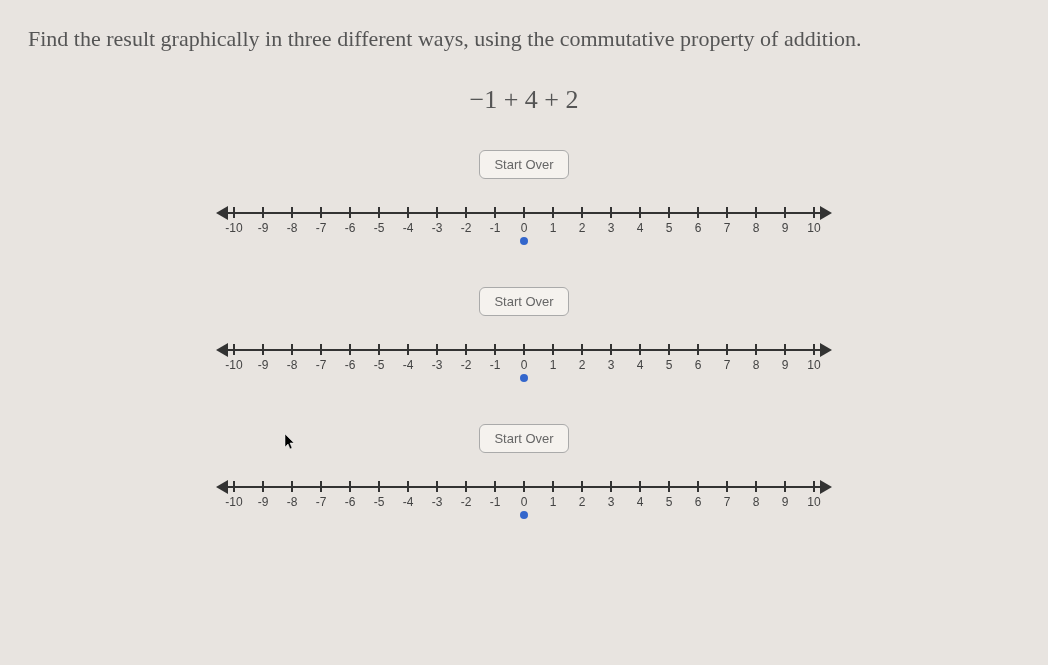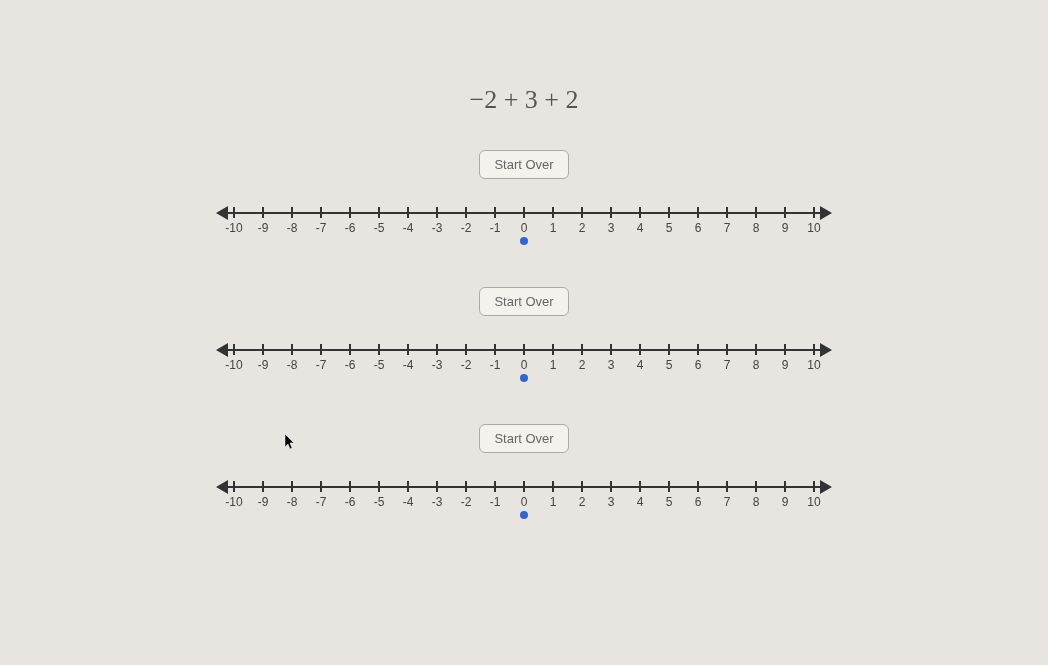--- a/index.html
+++ b/index.html
@@ -110,24 +110,24 @@
       position: absolute;
       font-size: 16px;
       color: #000;
       pointer-events: none;
     }
   </style>
 </head>
 <body>
 
 <div class="instructions">
-  <br>
-</div>
-
-<div class="expression">−2 + 3 + 2</div>
+  <span>Find the result graphically in three different ways, using the commutative property of addition.</span><br>
+</div>
+
+<div class="expression">−1 + 4 + 2</div>
 
 <div class="number-line-container">
   <div class="start-over-wrapper">
     <span class="start-over">Start Over</span>
   </div>
   <div class="number-line">
       <div class="axis"></div>
       <div class="arrow-left"></div>
       <div class="arrow-right"></div>
       <div class="tick" style="left: 19px;"></div>

